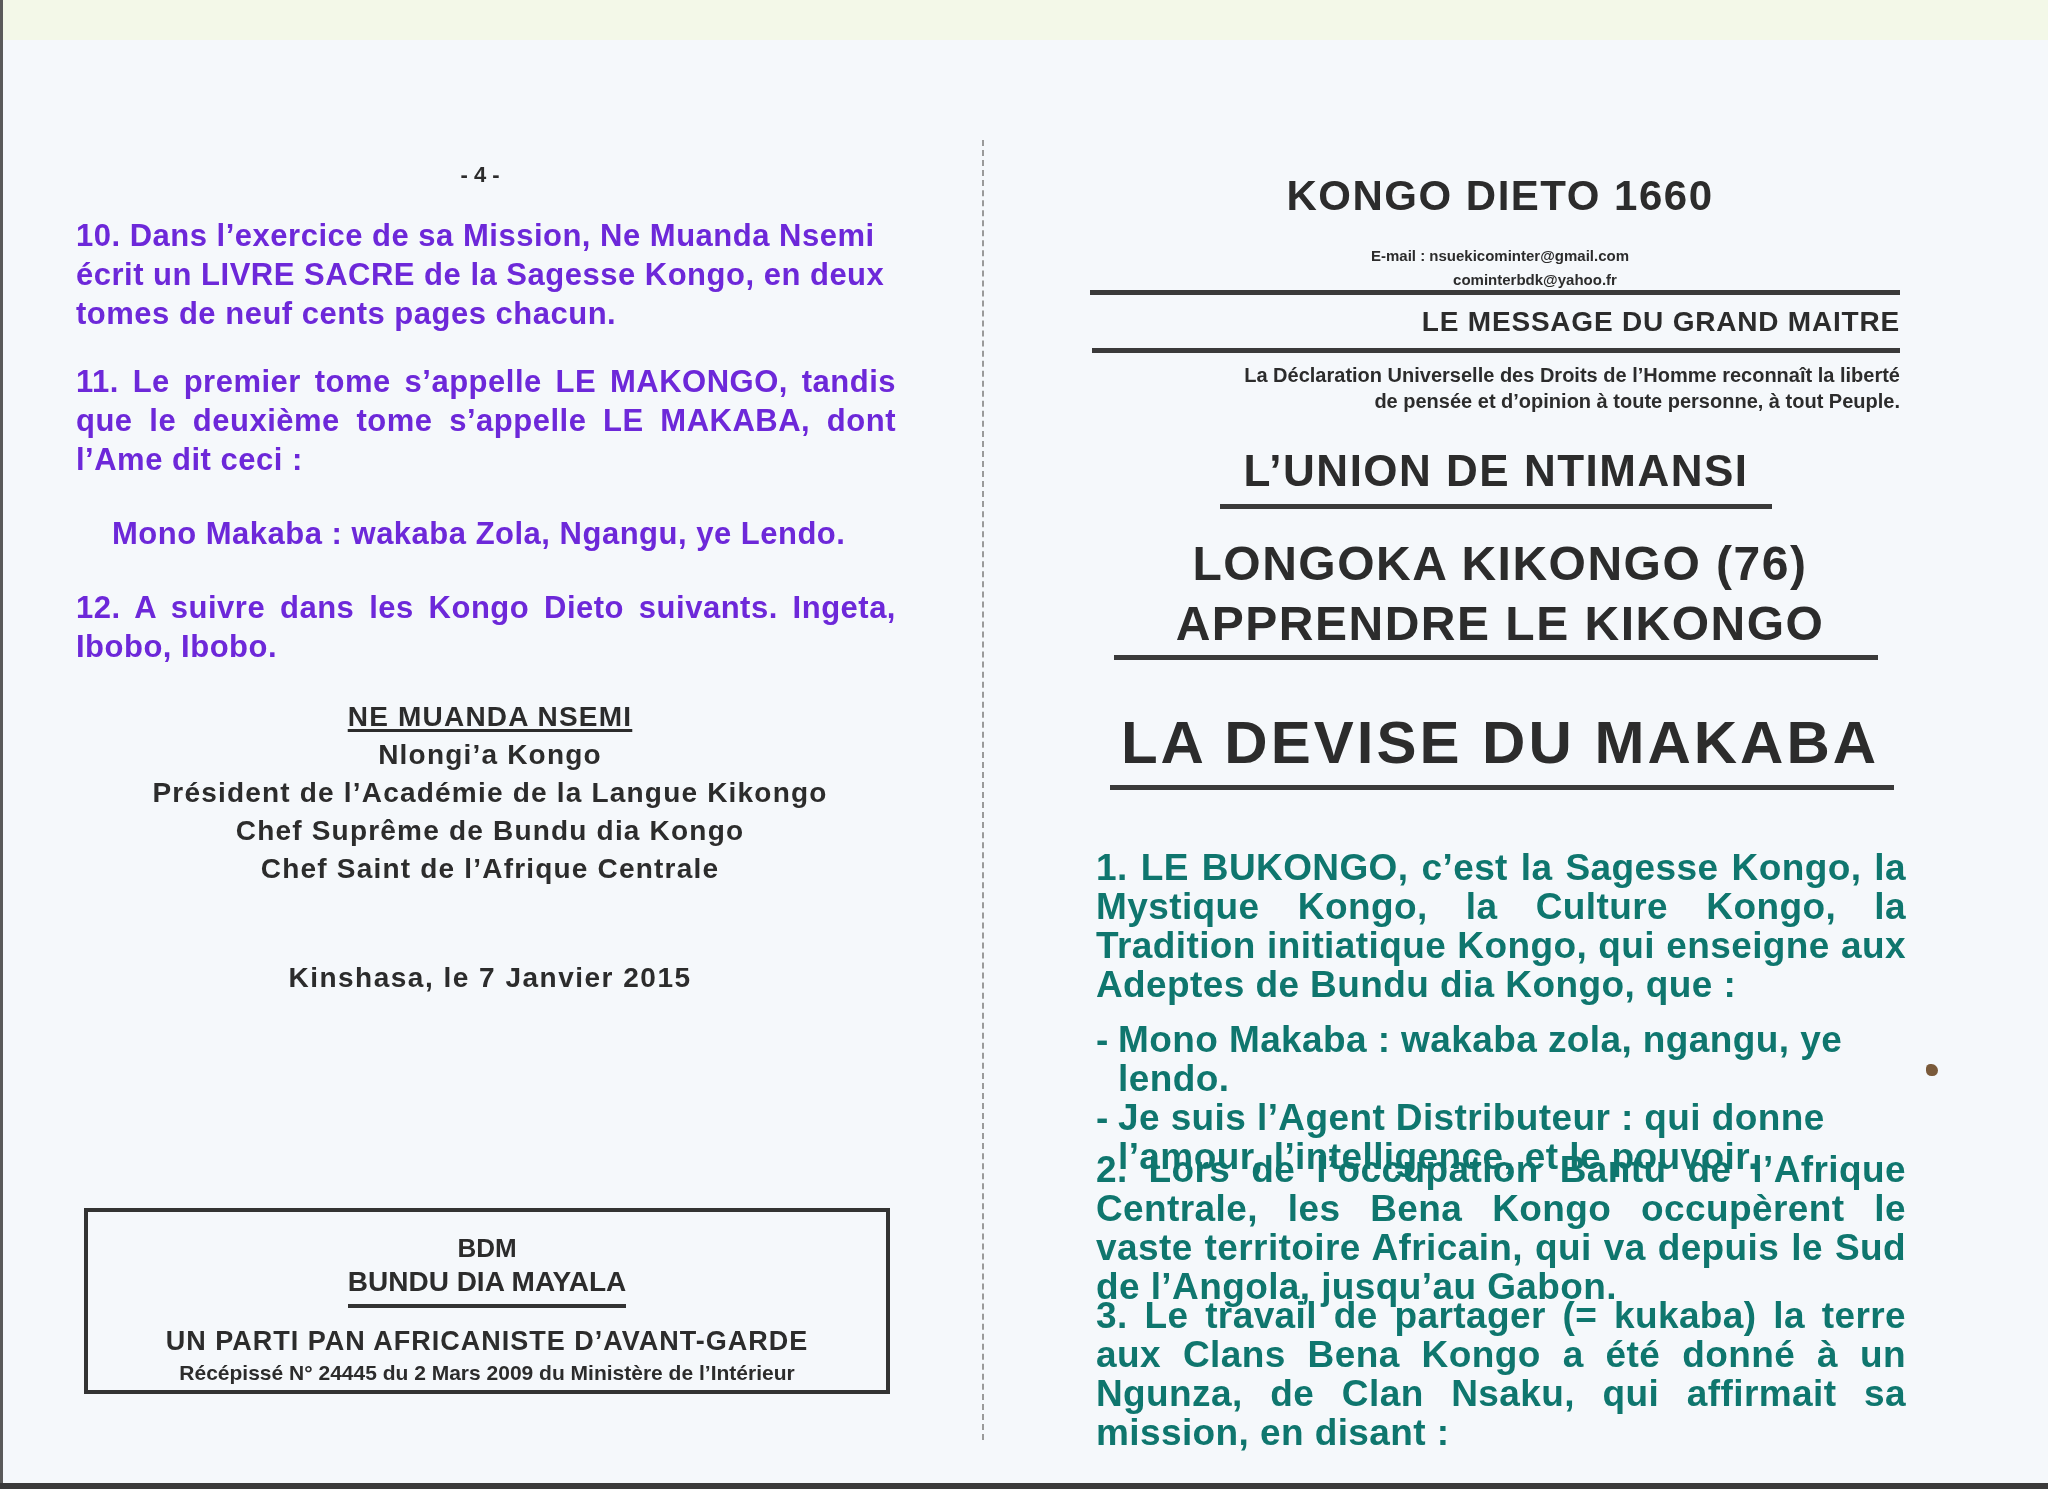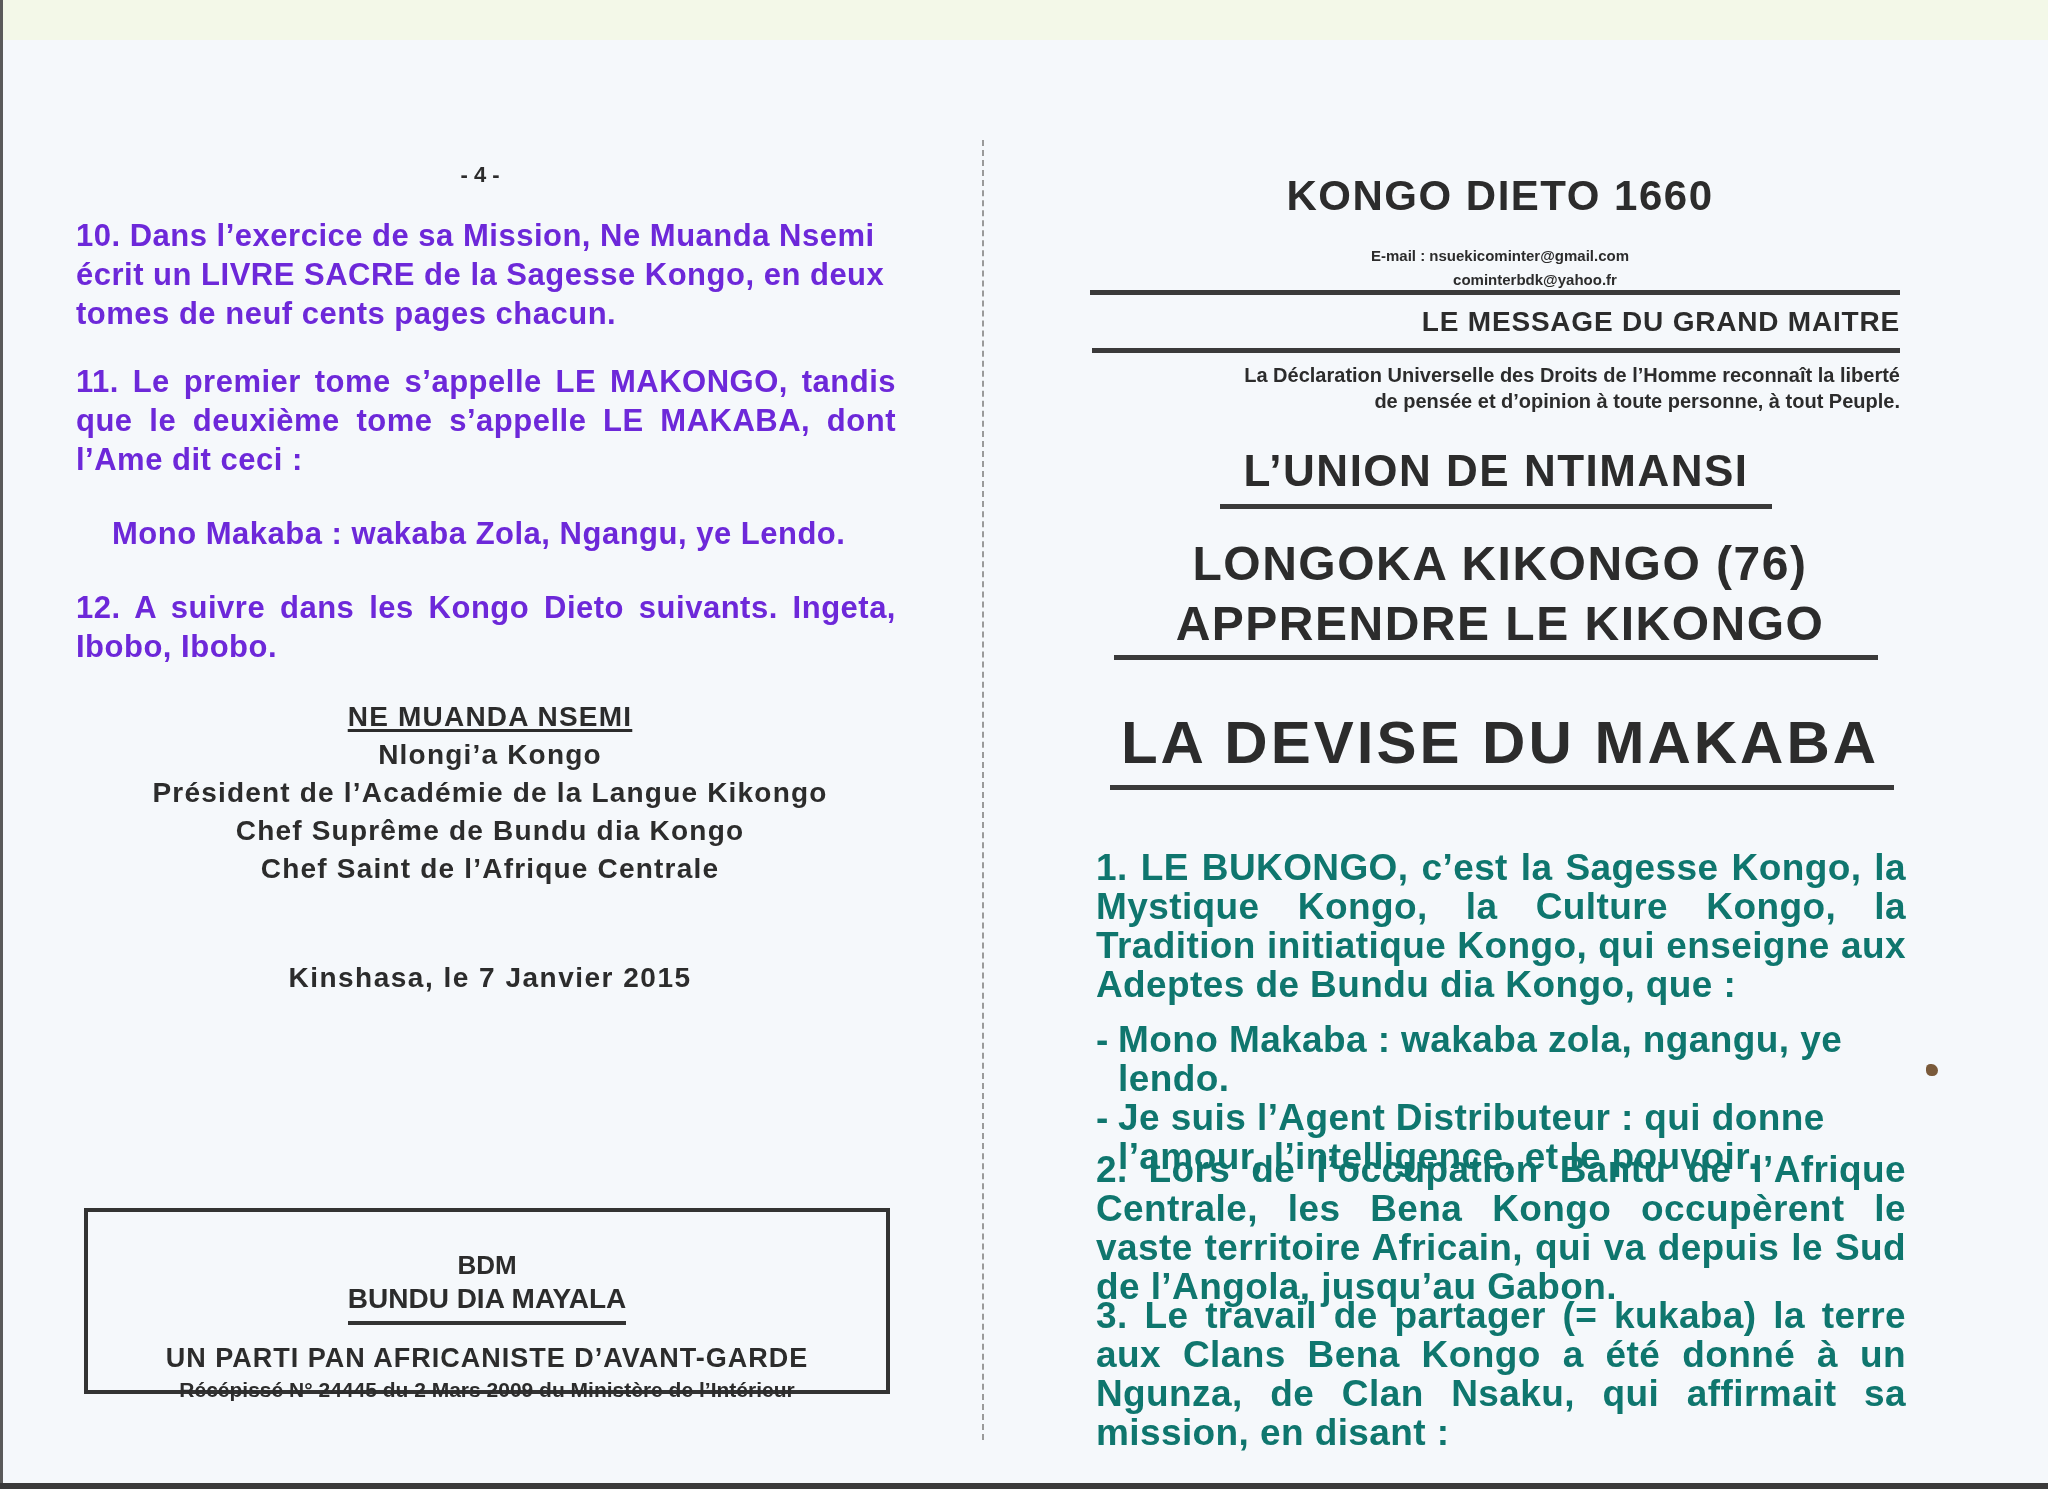--- a/index.html
+++ b/index.html
@@ -79,21 +79,21 @@
     }
 
     .bdm-box {
       left: 84px; top: 1208px;
       width: 806px; height: 186px;
       border: 4px solid #333;
       box-sizing: border-box;
       text-align: center;
     }
     .bdm-title {
-      margin-top: 37px;
+      margin-top: 20px;
       font-size: 26px; font-weight: bold;
       line-height: 32px;
     }
     .bdm-sub {
       display: inline-block;
       font-size: 28px; font-weight: bold;
       line-height: 36px;
       padding-bottom: 4px;
       border-bottom: 4px solid #333;
     }

